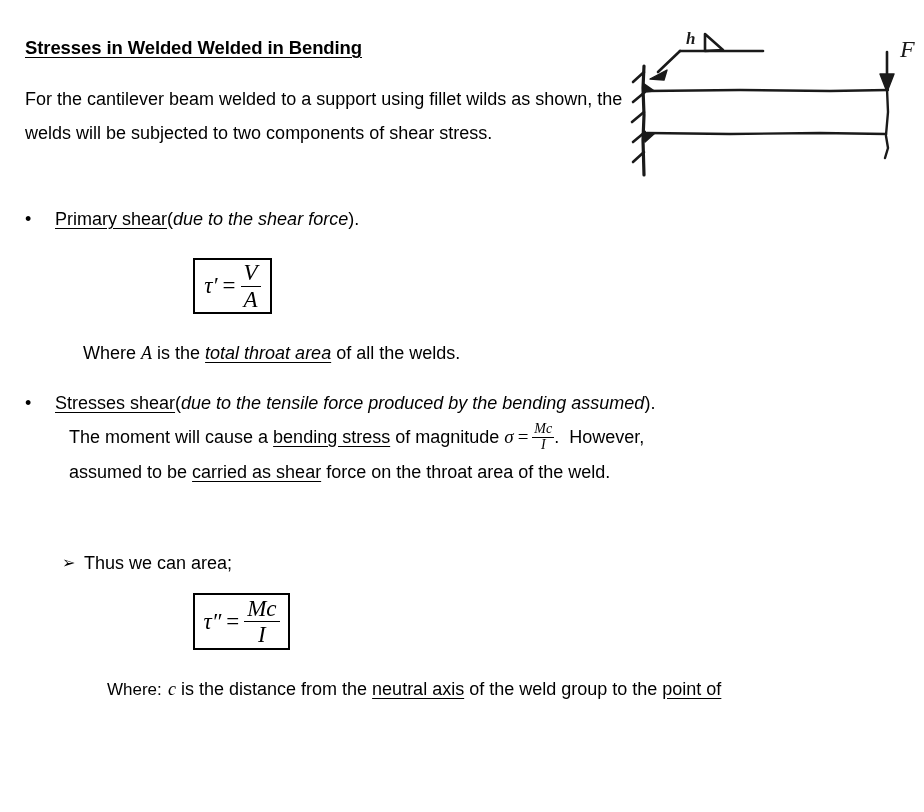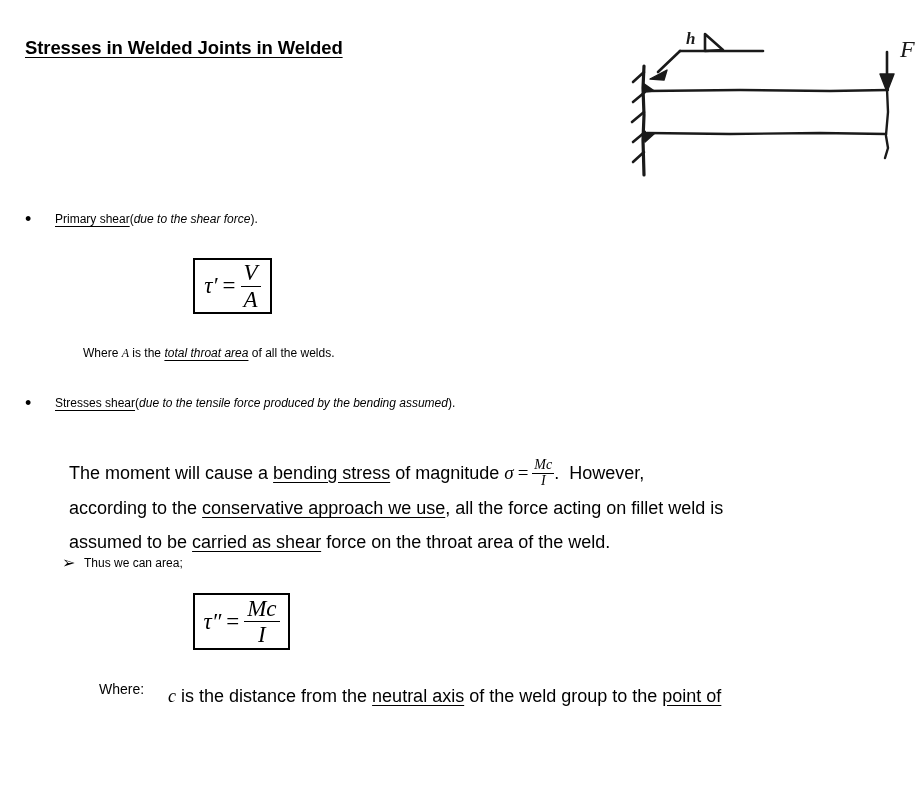--- a/index.html
+++ b/index.html
@@ -55,51 +55,50 @@
     line-height: 30px;
     flex: 0 0 30px;
   }
   .bullet-arrow {
     width: 22px;
     font-size: 16px;
     line-height: 30px;
     flex: 0 0 22px;
   }
   .bullet-text {
-    font-size: 12px;
+    font-size: 18px;
     line-height: 30px;
     white-space: nowrap;
   }
 
   #primary-shear-row { left: 25px; top: 204px; }
   #secondary-shear-row { left: 25px; top: 388px; }
   #thus-row { left: 62px; top: 548px; }
 
   .u { text-decoration: underline; text-underline-offset: 2.5px; }
   .i { font-style: italic; }
   .iu { font-style: italic; text-decoration: underline; text-underline-offset: 2.5px; }
 
   
   .sec-body {
     position: absolute;
     left: 69px;
     top: 420px;
     width: 800px;
     font-size: 18px;
     line-height: 34px;
-    margin-top: 36px;
   }
   .sec-line { white-space: nowrap; }
 
   
   .where-a {
     position: absolute;
     left: 83px;
     top: 339px;
-    font-size: 12px;
+    font-size: 18px;
     line-height: 28px;
     white-space: nowrap;
   }
 
   
   .math {
     font-family: "Liberation Serif", "DejaVu Serif", serif;
     font-style: italic;
   }
 
@@ -190,47 +189,47 @@
   .where-block {
     position: absolute;
     left: 95px;
     top: 674px;
     width: 800px;
     font-size: 18px;
     line-height: 31px;
   }
   .where-label {
     position: absolute;
-    left: 4px;
+    left: 12px;
     top: 0;
-    font-size: 14px;
+    font-size: 17px;
     line-height: 31px;
   }
   .where-body {
     margin-left: 73px;
-    margin-top: 7px;
   }
   .where-body .wline { white-space: nowrap; }
 
   
   #beam-diagram {
     position: absolute;
     left: 620px;
     top: 20px;
     width: 304px;
     height: 175px;
   }
 </style>
 </head>
 <body>
 
 <div class="page">
 
-  <div class="doc-title">Stresses in Welded Joints in Welded</div>
-
+  <div class="doc-title">Stresses in Welded Welded in Bending</div>
+
+  <div class="intro">For the cantilever beam welded to a support using fillet wilds as shown, the welds will be subjected to two components of shear stress.</div>
 
   <div class="bullet-row" id="primary-shear-row">
     <span class="bullet-dot">•</span>
     <span class="bullet-text"><span class="u">Primary shear</span><span>(</span><span class="i">due to the shear force</span><span>).</span></span>
   </div>
 
   <div class="formula-box" id="formula-box-primary">
     <span class="eq">
       <span class="lhs">τ′</span>
       <span class="eqsign">=</span>
@@ -250,21 +249,20 @@
 
   <div class="sec-body">
     <div class="sec-line"><span>The moment will cause a </span><span class="u">bending stress</span><span> of magnitude </span><span class="inline-eq">
           <span class="lhs">σ</span>
           <span class="eqsign">=</span>
           <span class="inline-frac">
             <span class="num">Mc</span>
             <span class="den">I</span>
           </span>
         </span><span>.&nbsp; However,</span></div>
-    <div class="sec-line"><span>according to the </span><span class="u">conservative approach we use</span><span>, all the force acting on fillet weld is</span></div>
     <div class="sec-line"><span>assumed to be </span><span class="u">carried as shear</span><span> force on the throat area of the weld.</span></div>
   </div>
 
   <div class="bullet-row" id="thus-row">
     <span class="bullet-arrow">➢</span>
     <span class="bullet-text">Thus we can area;</span>
   </div>
 
   <div class="formula-box" id="formula-box-secondary">
     <span class="eq">

